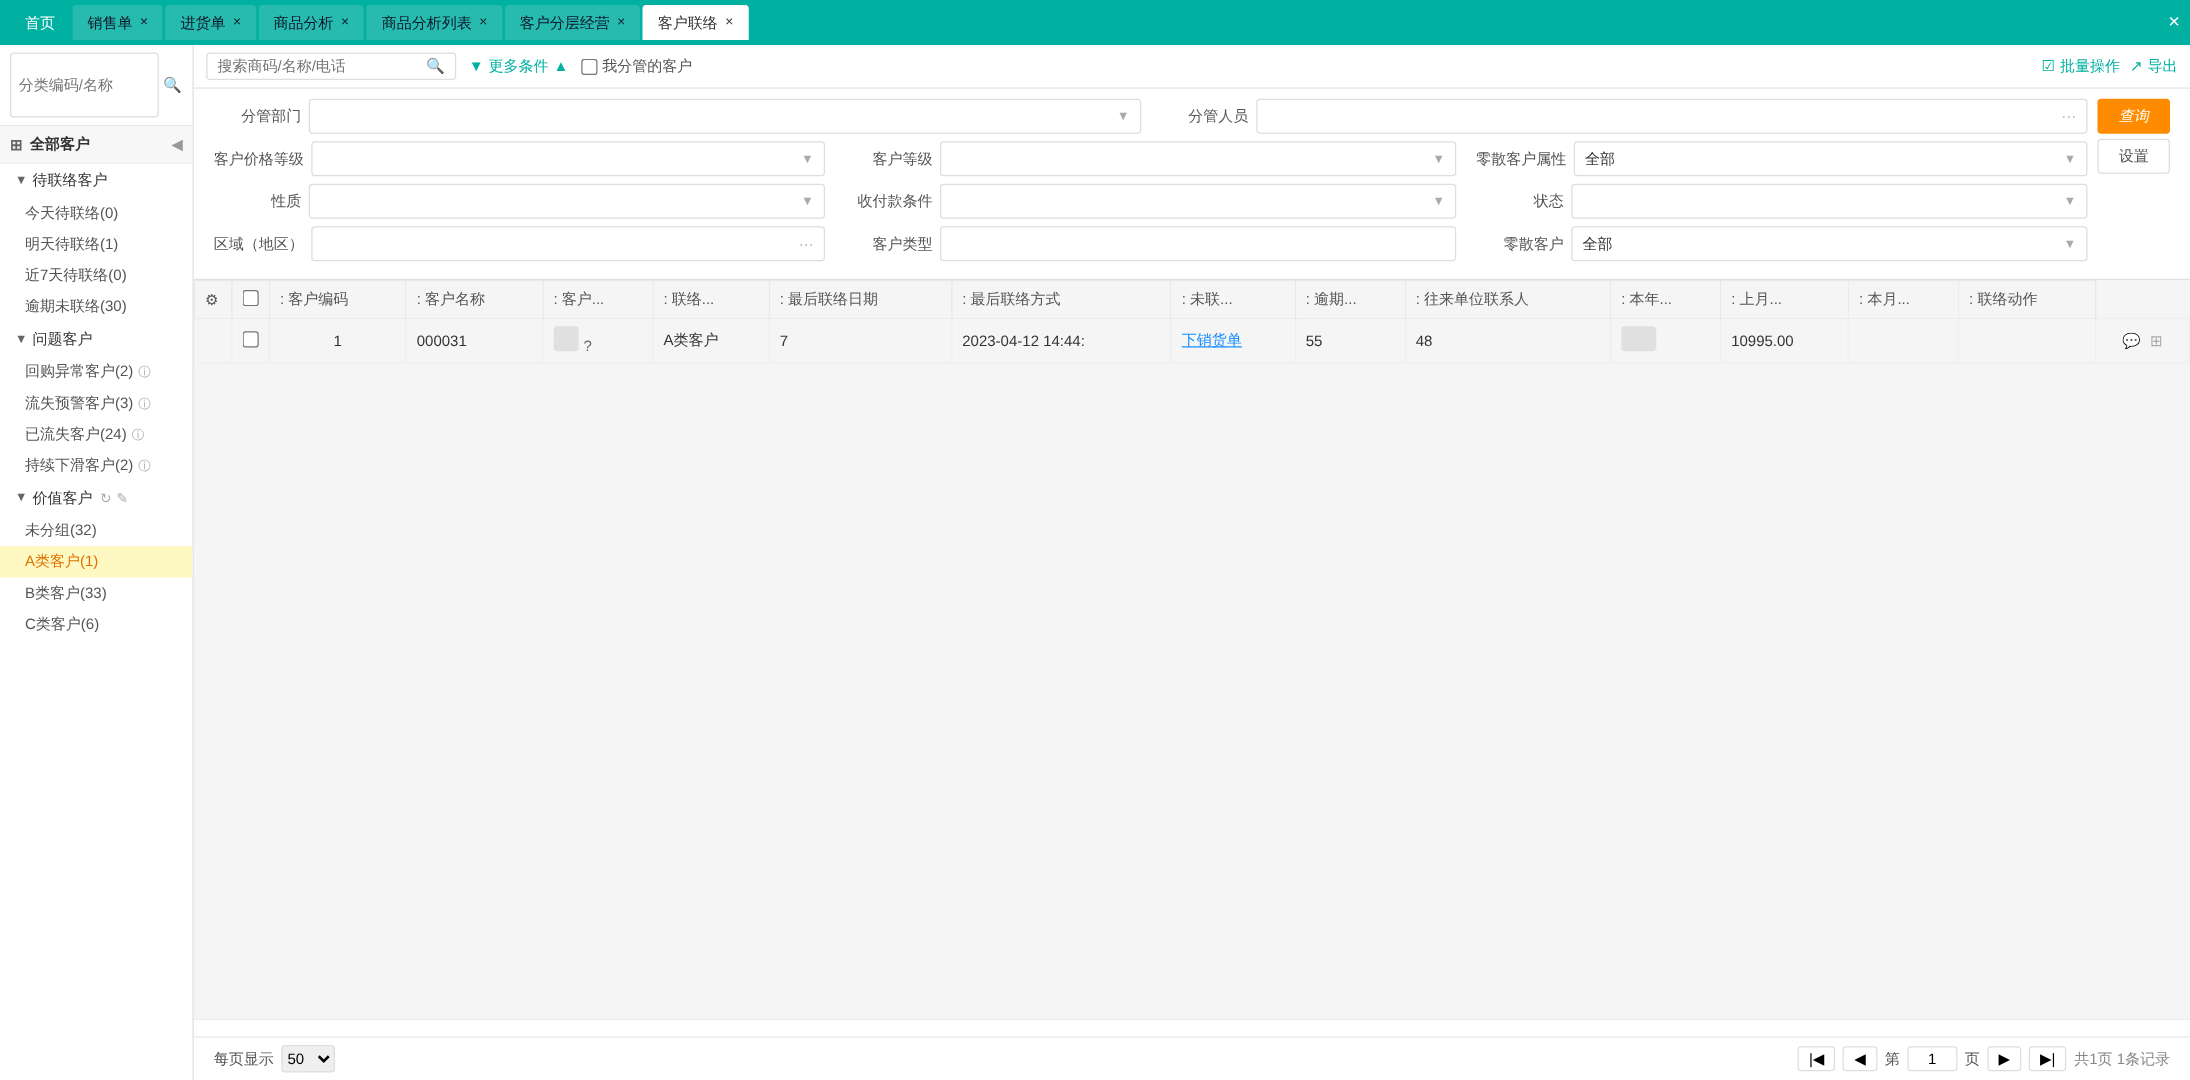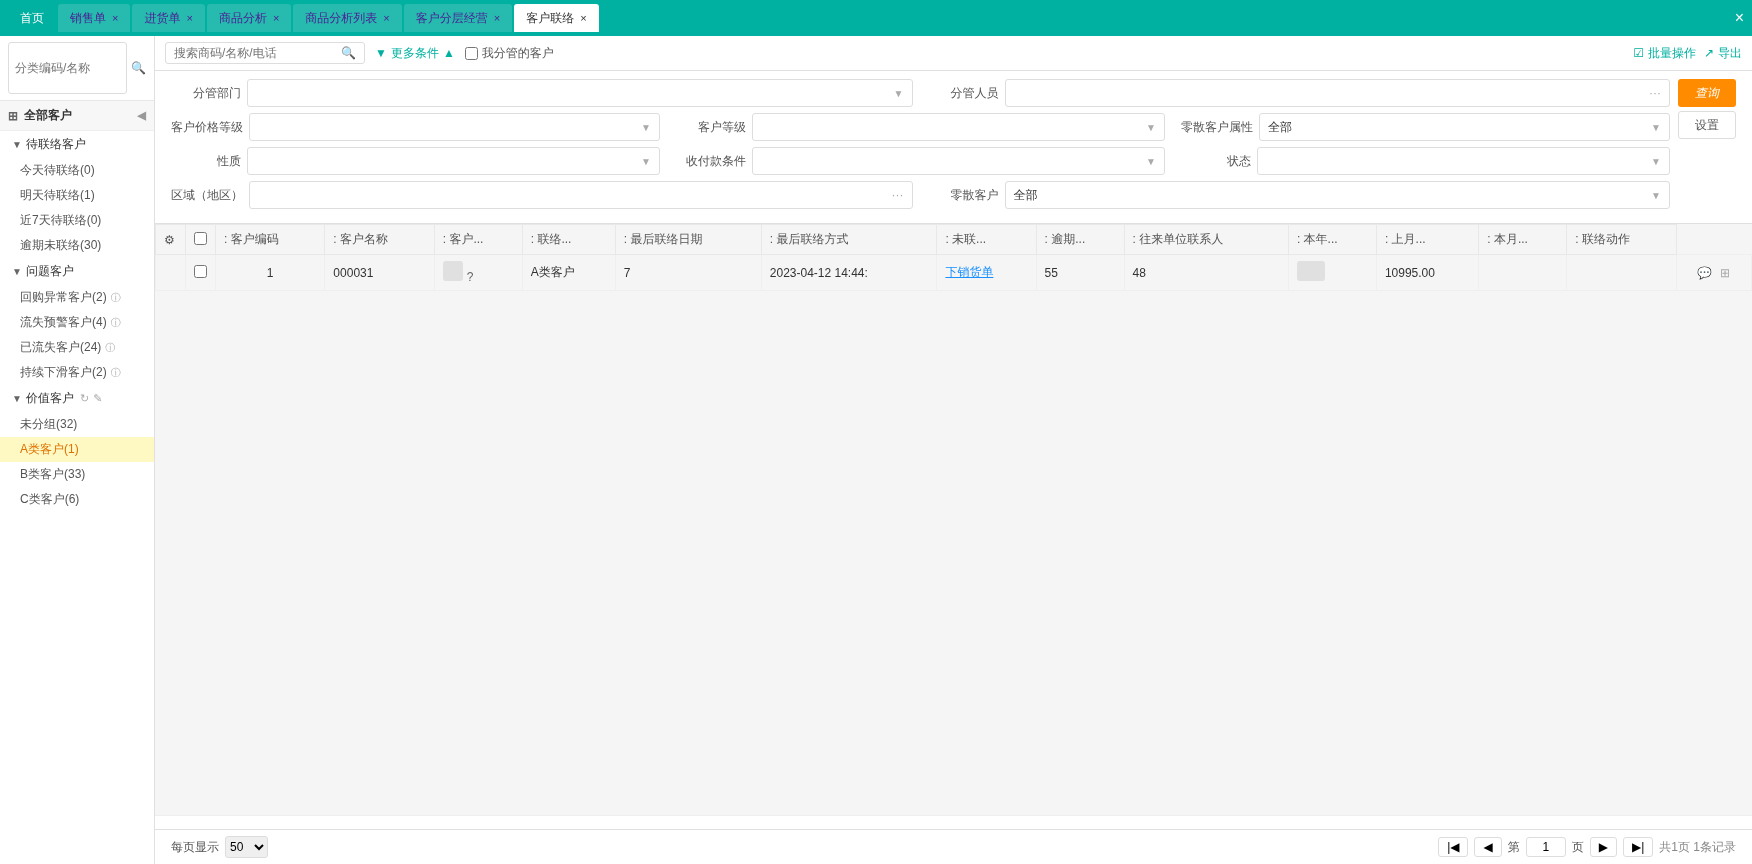--- a/index.html
+++ b/index.html
@@ -4,21 +4,21 @@
   <style>
     * { box-sizing: border-box; margin: 0; padding: 0; font-family: 'Microsoft YaHei', Arial, sans-serif; font-size: 12px; }
     body { background: #f5f5f5; overflow: hidden; width: 1752px; height: 864px; }
 
     
     .tab-bar {
       display: flex; align-items: center; background: #00b0a0; height: 36px; padding: 0 8px;
     }
     .tab-bar .tab {
       display: flex; align-items: center; padding: 0 12px; height: 28px; background: rgba(255,255,255,0.15);
-      color: #4c1d95; cursor: pointer; border-radius: 3px 3px 0 0; margin-right: 2px; font-size: 13px;
+      color: #0f172a; cursor: pointer; border-radius: 3px 3px 0 0; margin-right: 2px; font-size: 13px;
     }
     .tab-bar .tab.active { background: #fff; color: #333; }
     .tab-bar .tab .close-btn { margin-left: 6px; font-size: 11px; color: inherit; cursor: pointer; }
     .tab-bar .home-tab { background: transparent; color: #fff; }
     .tab-bar .close-all { margin-left: auto; color: #fff; font-size: 16px; cursor: pointer; }
 
     
     .main-layout { display: flex; height: calc(864px - 36px); }
 
     
@@ -195,21 +195,21 @@
       </div>
       <div class="sidebar-group-label">
         <span class="triangle">▼</span>
         <span>问题客户</span>
       </div>
       <div class="sidebar-item">
         <span>回购异常客户(2)</span>
         <span style="margin-left:4px;color:#aaa;font-size:10px;">ⓘ</span>
       </div>
       <div class="sidebar-item">
-        <span>流失预警客户(4)</span>
+        <span>流失预警客户(3)</span>
         <span style="margin-left:4px;color:#aaa;font-size:10px;">ⓘ</span>
       </div>
       <div class="sidebar-item">
         <span>已流失客户(24)</span>
         <span style="margin-left:4px;color:#aaa;font-size:10px;">ⓘ</span>
       </div>
       <div class="sidebar-item">
         <span>持续下滑客户(2)</span>
         <span style="margin-left:4px;color:#aaa;font-size:10px;">ⓘ</span>
       </div>
@@ -322,20 +322,24 @@
                 </div>
               </div>
             </div>
 
             <div class="filter-row">
               <div class="filter-field">
                 <span class="filter-label">区域（地区）</span>
                 <div class="filter-input" style="flex:1;">
                   <span class="more-icon">···</span>
                 </div>
+              </div>
+              <div class="filter-field">
+                <span class="filter-label">客户类型</span>
+                <div class="filter-input" style="flex:1;"></div>
               </div>
               <div class="filter-field">
                 <span class="filter-label">零散客户</span>
                 <div class="filter-input" style="flex:1;">
                   <span style="color:#333;">全部</span>
                   <span class="dropdown-icon">▼</span>
                 </div>
               </div>
             </div>
           </div>

